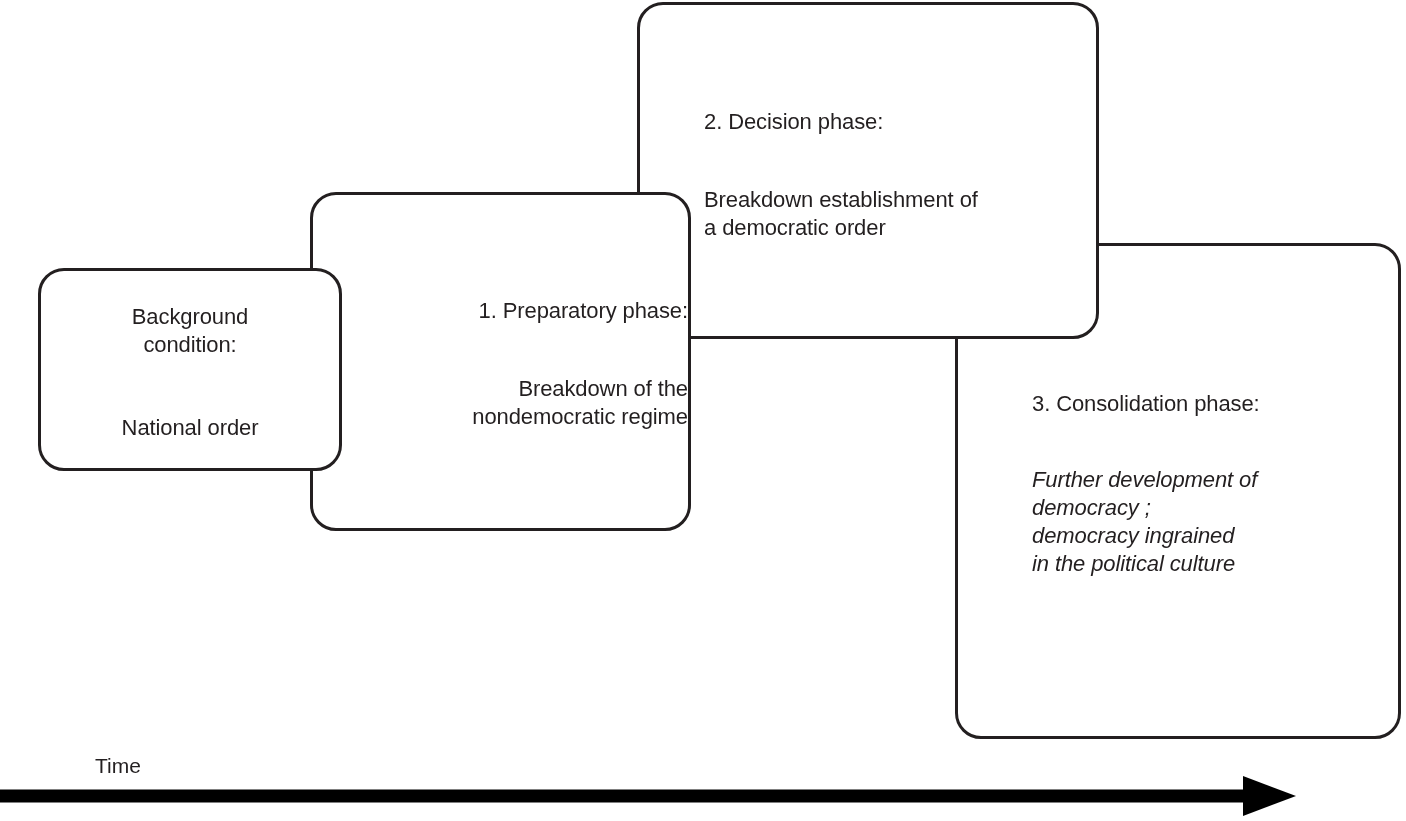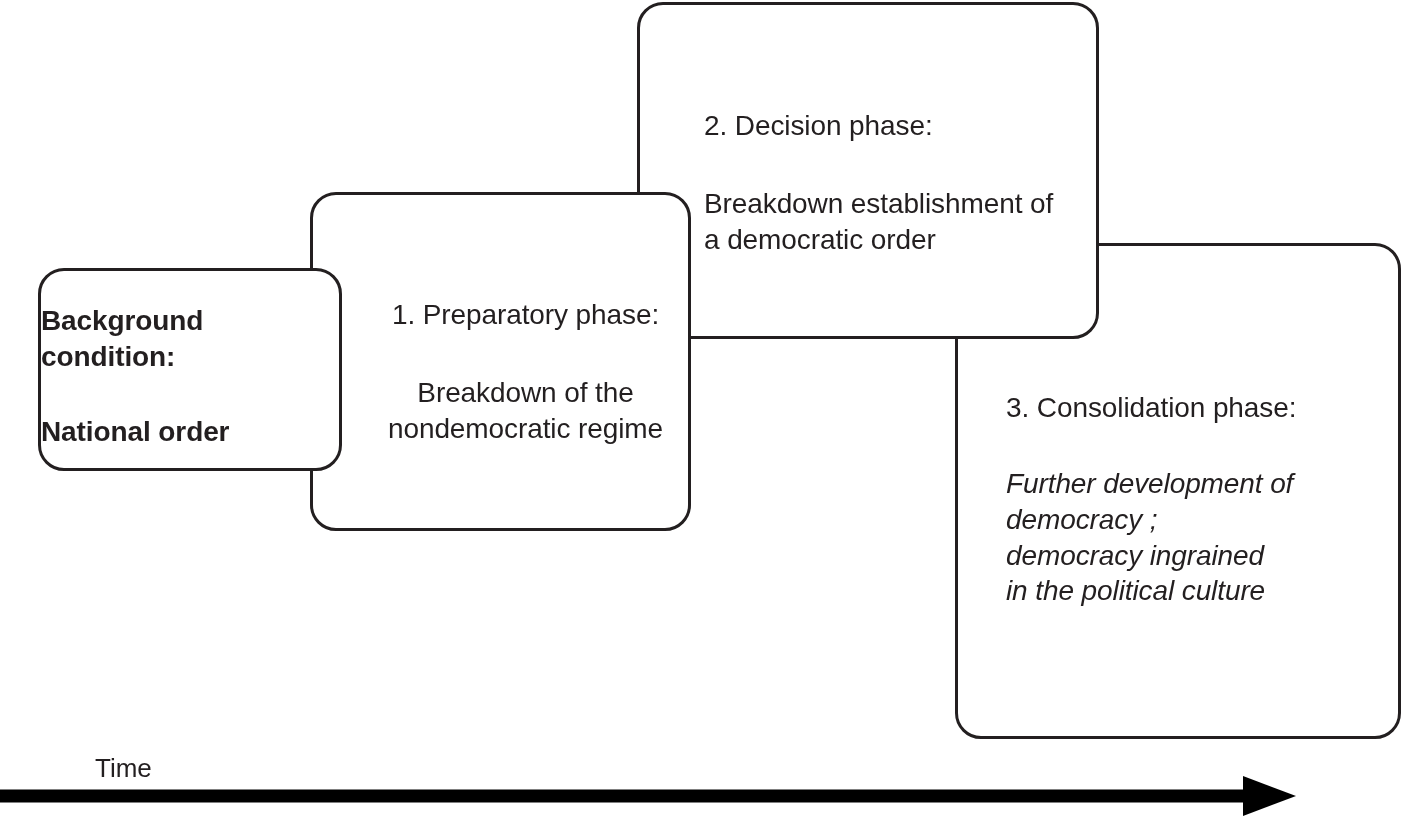--- a/index.html
+++ b/index.html
@@ -24,74 +24,74 @@
     position: absolute;
     background: #ffffff;
     border: 3.5px solid #231f20;
     border-radius: 26px;
     box-sizing: border-box;
   }
   .box-text {
     position: absolute;
     left: 0;
     right: 0;
-    font-size: 28px;
+    font-size: 22px;
     line-height: 1.28;
     letter-spacing: -0.1px;
     white-space: pre-line;
   }
   .box-heading { font-weight: 400; }
   .box-body    { font-weight: 400; }
 
   
   #box-background {
     left: 38px;  top: 268px;
     width: 304px; height: 203px;
     z-index: 40;
   }
-  #box-background .box-text { text-align: left; font-weight: bold; }
+  #box-background .box-text { text-align: center; }
   #box-background .box-heading { top: 32px; }
   #box-background .box-body    { top: 143px; }
 
   
   #box-preparatory {
     left: 310px; top: 192px;
     width: 381px; height: 339px;
     z-index: 30;
   }
-  #box-preparatory .box-text { padding-left: 50px; text-align: center; }
+  #box-preparatory .box-text { padding-left: 50px; text-align: right; }
   #box-preparatory .box-heading { top: 102px; }
   #box-preparatory .box-body    { top: 180px; }
 
   
   #box-decision {
     left: 637px; top: 2px;
     width: 462px; height: 337px;
     z-index: 20;
   }
   #box-decision .box-text { padding-left: 64px; text-align: left; }
   #box-decision .box-heading { top: 103px; }
   #box-decision .box-body    { top: 181px; }
 
   
   #box-consolidation {
     left: 955px; top: 243px;
     width: 446px; height: 496px;
     z-index: 10;
   }
-  #box-consolidation .box-text { padding-left: 48px; text-align: left; }
+  #box-consolidation .box-text { padding-left: 74px; text-align: left; }
   #box-consolidation .box-heading { top: 144px; }
   #box-consolidation .box-body    { top: 220px; font-style: italic; }
 
   
   #time-label {
     position: absolute;
     left: 95px;
     top: 753px;
-    font-size: 26px;
+    font-size: 21px;
     line-height: 1.2;
     z-index: 50;
   }
   #time-arrow {
     position: absolute;
     left: 0;
     top: 772px;
     width: 1310px;
     height: 48px;
     z-index: 50;

